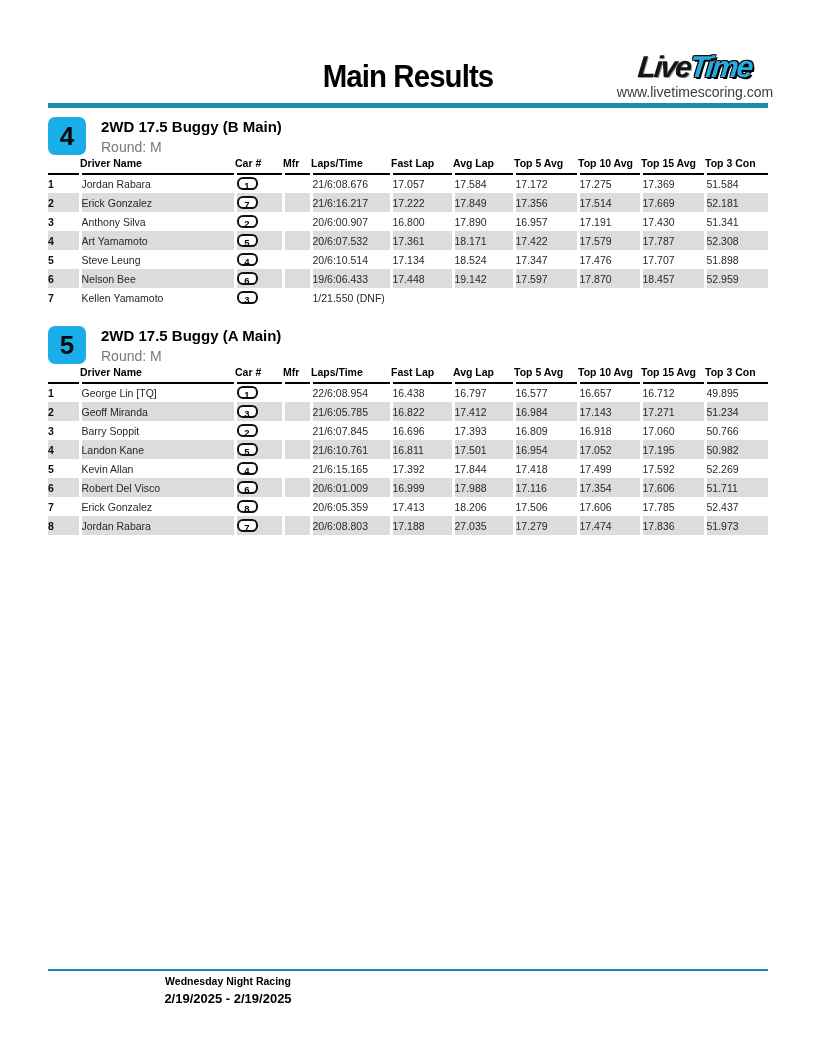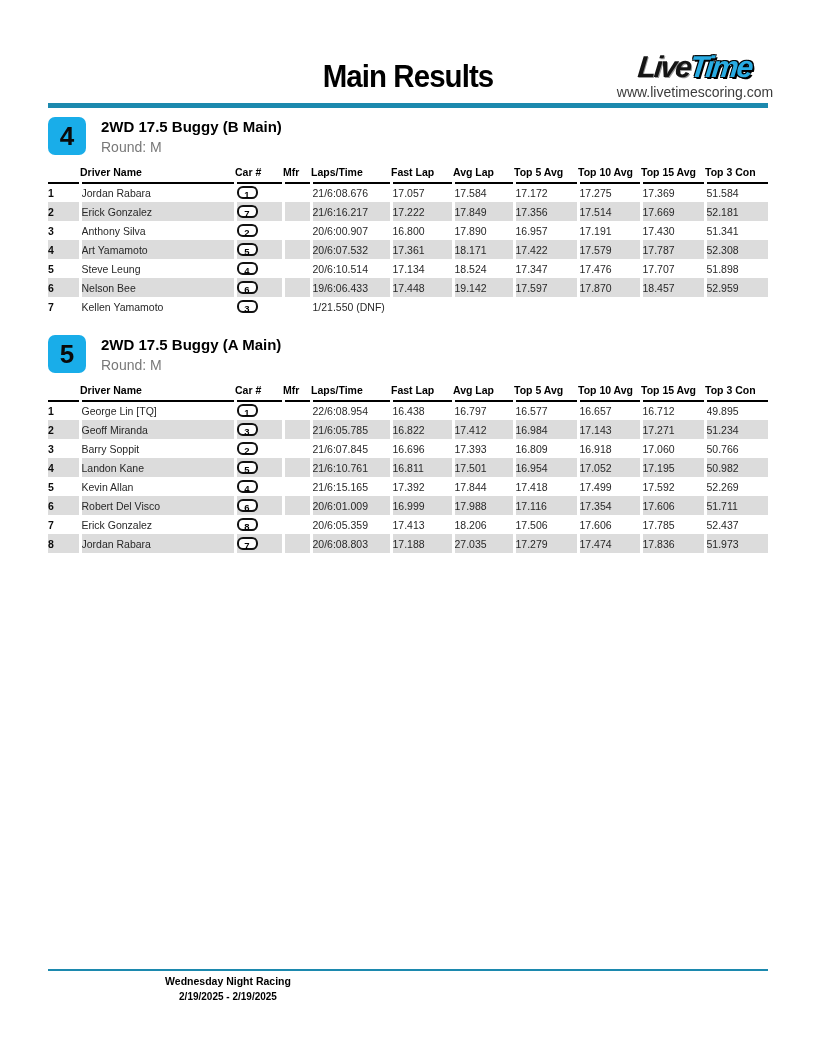--- a/index.html
+++ b/index.html
@@ -52,21 +52,21 @@
     display:flex;align-items:center;justify-content:center;
     font-size:26px;font-weight:bold;color:#0a0a0a;
   }
   .sec-titles{margin-left:15px;padding-top:1px;}
   .sec-title{font-size:15px;font-weight:bold;color:#000;}
   .sec-round{font-size:14px;color:#787878;margin-top:4px;}
 
   
   table{
     width:720px;border-collapse:collapse;table-layout:fixed;
-    margin-top:9px;font-size:10.5px;color:#282828;
+    font-size:10.5px;color:#282828;
   }
   th{
     text-align:left;font-weight:bold;color:#000;
     padding:2px 0 4px 0;border-bottom:2px solid #000;
     white-space:nowrap;overflow:hidden;
   }
   td{
     padding:0;height:19px;vertical-align:middle;
     border-left:3px solid #fff;
     white-space:nowrap;overflow:hidden;
@@ -87,21 +87,21 @@
   
   footer{position:absolute;left:48px;right:48px;top:969px;}
   .footer-rule{height:2px;background:var(--accent);}
   .footer-row{
     display:grid;grid-template-columns:1fr auto 1fr;
     margin-top:4px;font-weight:bold;font-size:10.5px;color:#000;
   }
   .footer-left{text-align:left;}
   .footer-center{text-align:center;}
   .footer-right{text-align:right;}
-  .footer-dates{font-size:10px;margin-top:4px;text-align:center;font-weight:bold;}
+  .footer-dates{font-size:13px;margin-top:4px;text-align:center;font-weight:bold;}
 </style>
 </head>
 <body>
 
 <div class="content">
 
   <header>
     <h1 class="page-title">Main Results</h1>
     <div class="logo">
       <span class="logo-text"><span class="logo-live">Live</span><span class="logo-time">Time</span></span>

